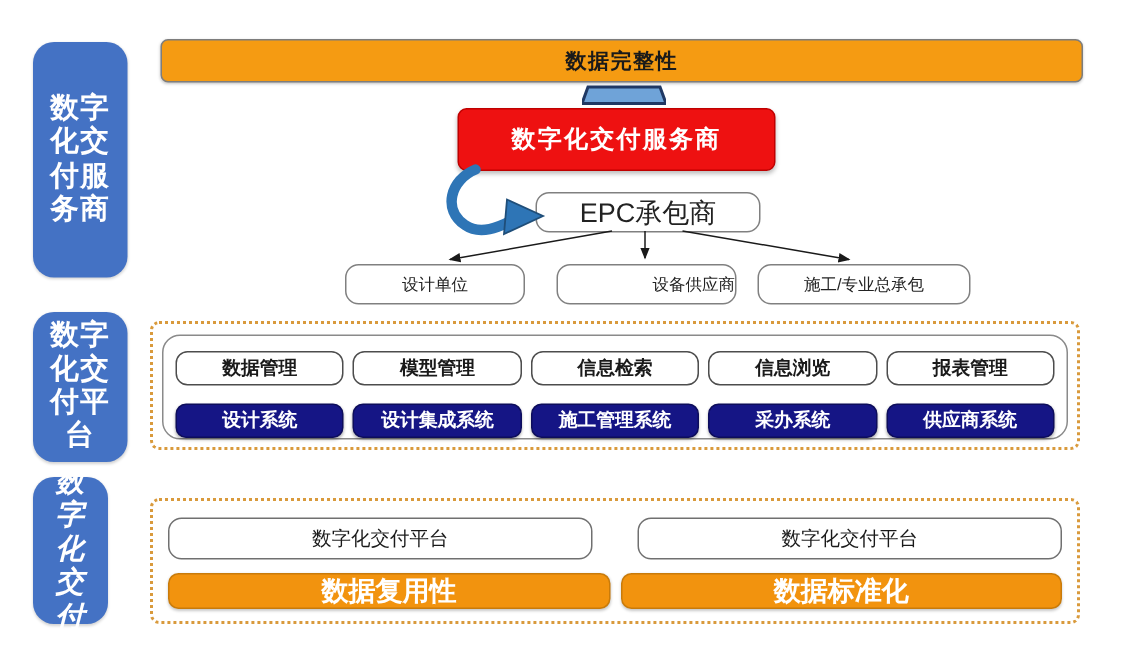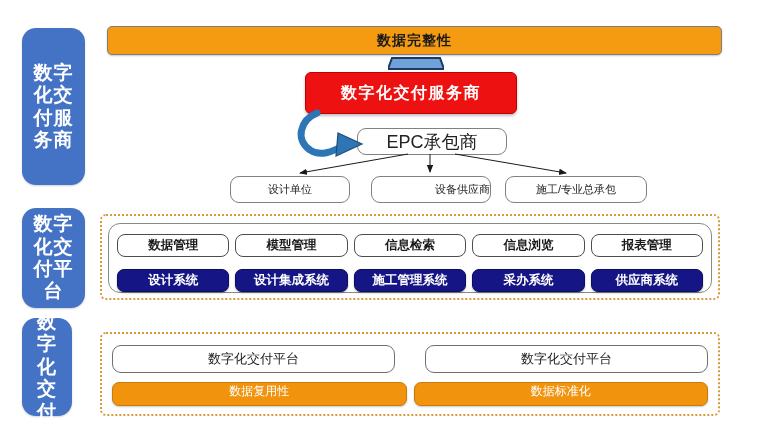--- a/index.html
+++ b/index.html
@@ -31,21 +31,21 @@
     text-align: center;
     box-shadow: 0 1px 2px rgba(0,0,0,0.18);
     letter-spacing: 1px;
     line-height: 1.18;
   }
   #side-pill-1 { left: 22px; top: 28px;  width: 63px; height: 157px; font-size: 19px; }
   #side-pill-2 { left: 22px; top: 208px; width: 63px; height: 100px; font-size: 19px; }
   #side-pill-3 { left: 22px; top: 318px; width: 50px; height: 98px;  font-size: 19px; }
   #side-pill-1 .txt { width: 44px; }
   #side-pill-2 .txt { width: 44px; }
-  #side-pill-3 .txt { width: 22px; }
+  #side-pill-3 .txt { width: 22px; font-style: italic; }
 
   
   #owner-banner {
     position: absolute;
     left: 107px; top: 26px;
     width: 613px; height: 27px;
     background: #F59B12;
     border: 1px solid #7d7d7d;
     border-radius: 5px;
     display: flex;
@@ -217,24 +217,24 @@
     width: 596px; height: 24px;
     display: flex;
     gap: 7px;
   }
   .data-chip {
     flex: 1 1 0;
     background: #F2930E;
     border: 1px solid #c97b0a;
     border-radius: 7px;
     display: flex;
-    align-items: flex-start;
-    justify-content: center;
-    font-size: 12px;
-    font-weight: normal;
+    align-items: center;
+    justify-content: center;
+    font-size: 18px;
+    font-weight: bold;
     color: #ffffff;
     box-shadow: 0 1px 2px rgba(0,0,0,0.22);
   }
 </style>
 </head>
 <body>
 
 <div id="canvas">
 
   <div class="side-pill" id="side-pill-1">

